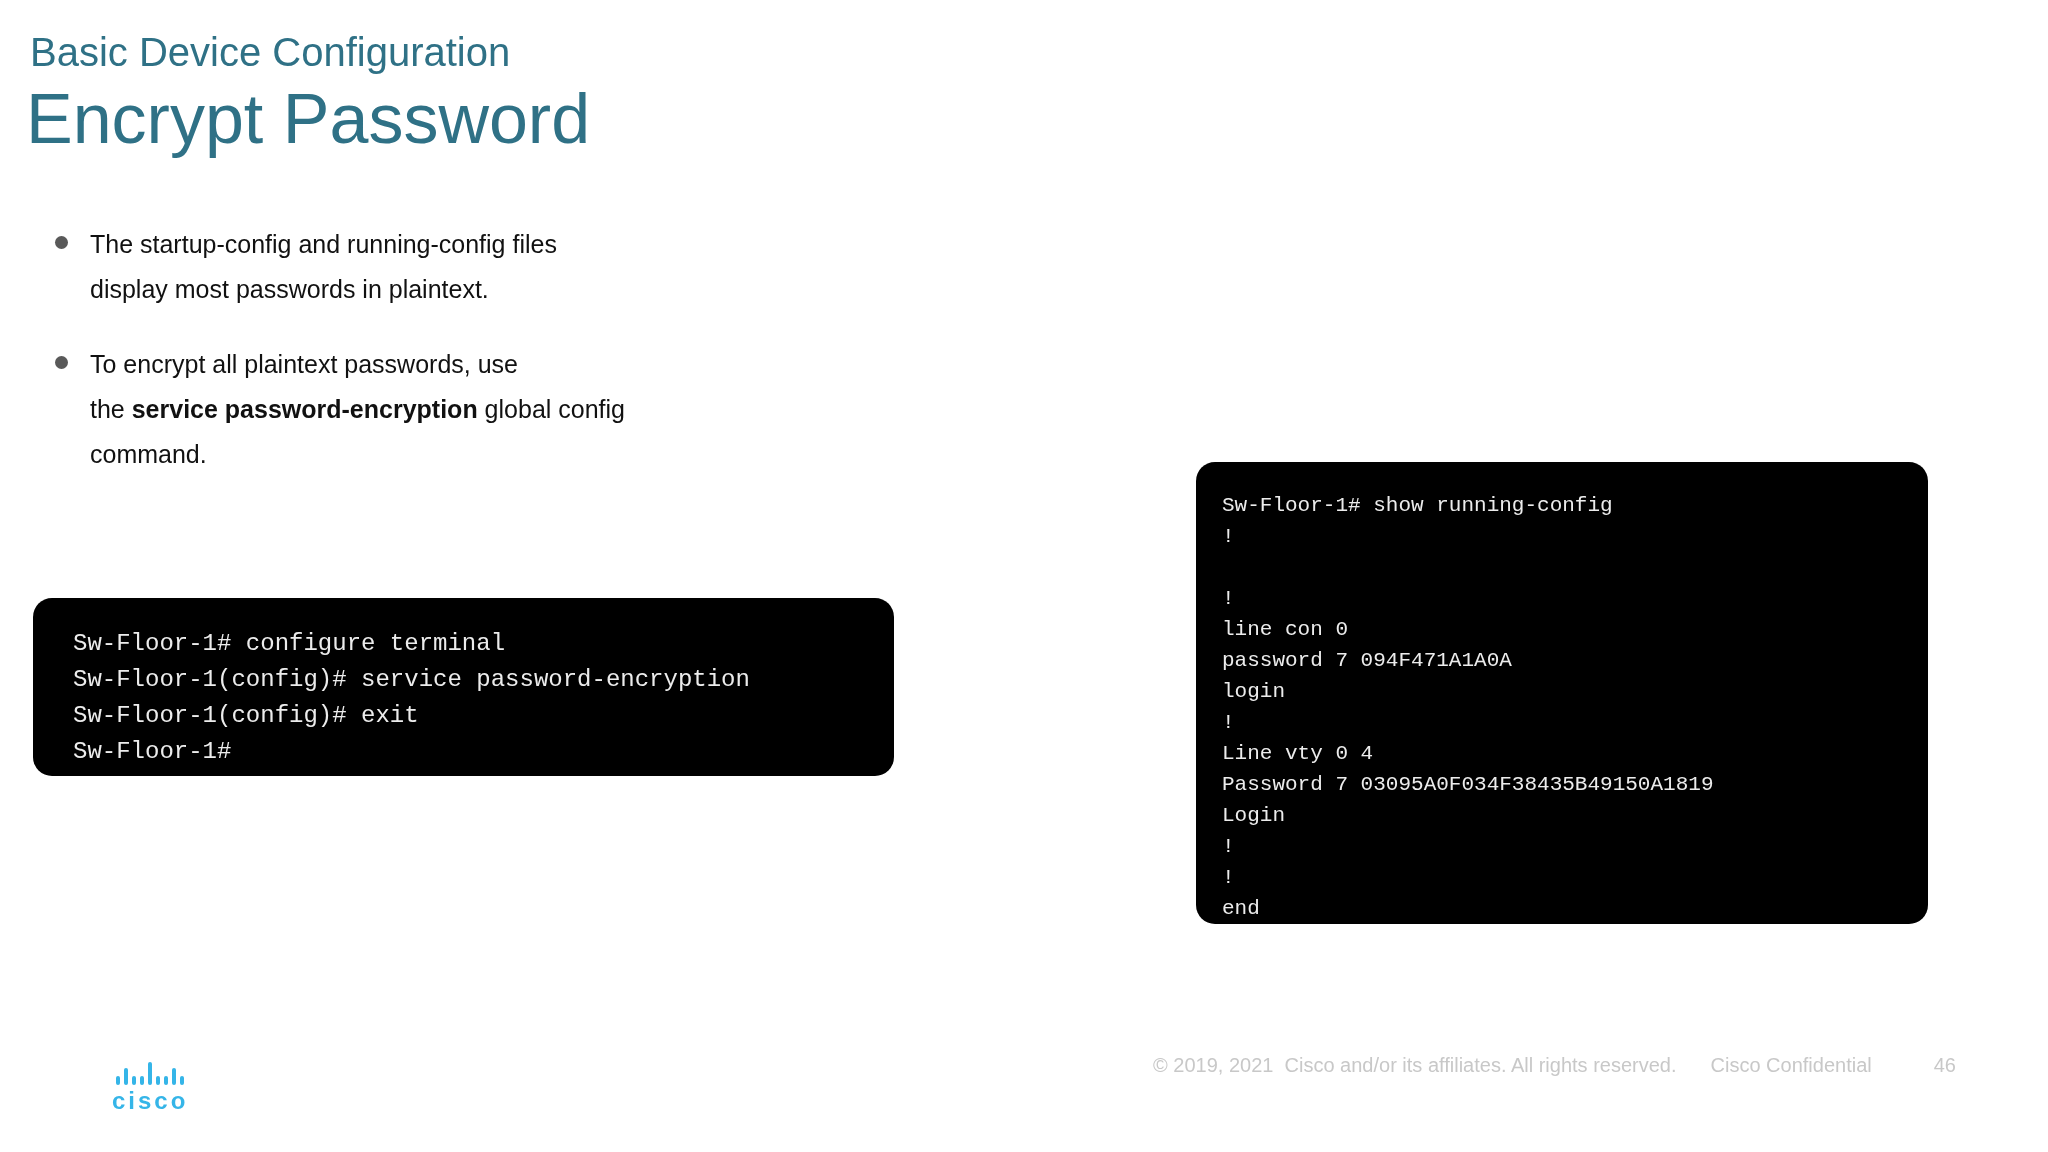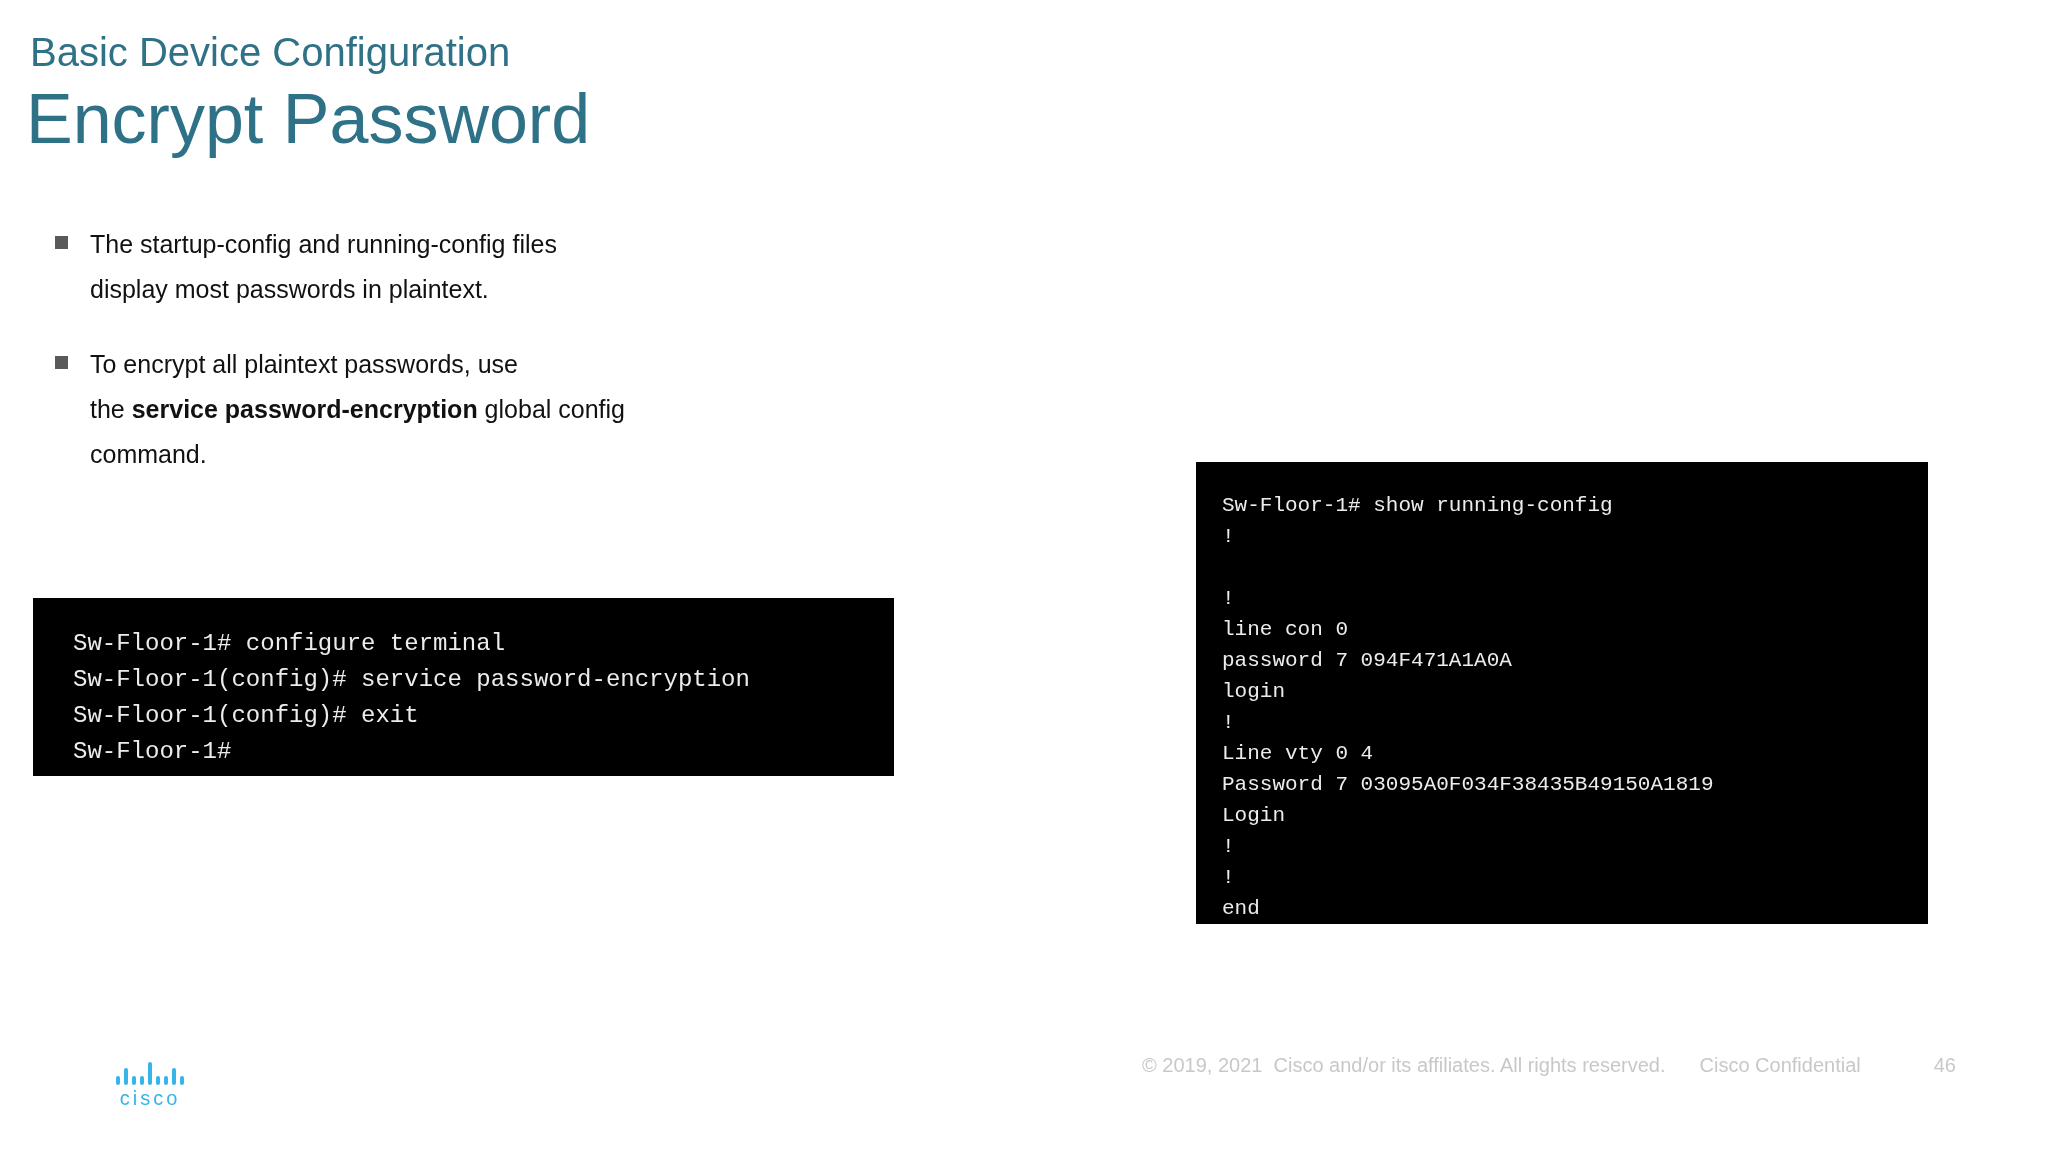--- a/index.html
+++ b/index.html
@@ -1,15 +1,15 @@
 <!DOCTYPE html>
 <html style="--accent_teal: #2F7186; --terminal_bg: #000000; --terminal_text: #ECECEC; --cisco_blue: #35B5E8; --footer_gray: #C8C8C8; --bullet_gray: #595959;"><head>
 <meta charset="utf-8">
 <style>
-  * { margin: 0; padding: 0; box-sizing: border-box; }
+  * { margin: 0; padding: 0; box-sizing: border-box; border-radius: 19px; }
   html, body { background: #ffffff; }
   body {
     font-family: "Liberation Sans", sans-serif;
     width: 2048px; height: 1152px;
     position: relative; overflow: hidden;
   }
   .slide { position: absolute; inset: 0; background: #ffffff; }
 
   .eyebrow {
     position: absolute; left: 30px; top: 28px;
@@ -57,32 +57,32 @@
 
   .cisco-logo { position: absolute; left: 112px; top: 1062px; width: 76px; text-align: center; }
   .cisco-bars { display: flex; align-items: flex-end; justify-content: center; gap: 4px; height: 23px; }
   .cisco-bars i { display: block; width: 4px; border-radius: 2px; background: var(--cisco_blue, #35B5E8); }
   .cisco-bars i:nth-child(1), .cisco-bars i:nth-child(9) { height: 9px; }
   .cisco-bars i:nth-child(2), .cisco-bars i:nth-child(8) { height: 17px; }
   .cisco-bars i:nth-child(3), .cisco-bars i:nth-child(7) { height: 9px; }
   .cisco-bars i:nth-child(4), .cisco-bars i:nth-child(6) { height: 9px; }
   .cisco-bars i:nth-child(5) { height: 23px; }
   .cisco-wordmark {
-    margin-top: 2px; font-size: 20px; font-weight: normal;
+    margin-top: 2px; font-size: 24px; font-weight: bold;
     letter-spacing: 3px; color: var(--cisco_blue, #35B5E8);
     text-transform: lowercase;
   }
 
   .footer-text {
     position: absolute; right: 92px; top: 1054px;
     display: flex; align-items: baseline; gap: 34px;
     font-size: 20px; color: var(--footer_gray, #C8C8C8);
     white-space: pre;
   }
-  .footer-text .page-num { margin-left: 39px; }
+  .footer-text .page-num { margin-left: 28px; }
 </style>
 </head>
 <body>
 
 <div class="slide">
 
   <div class="eyebrow">Basic Device Configuration</div>
   <h1 class="title">Encrypt Password</h1>
 
   <ul class="bullets bullets-left">

